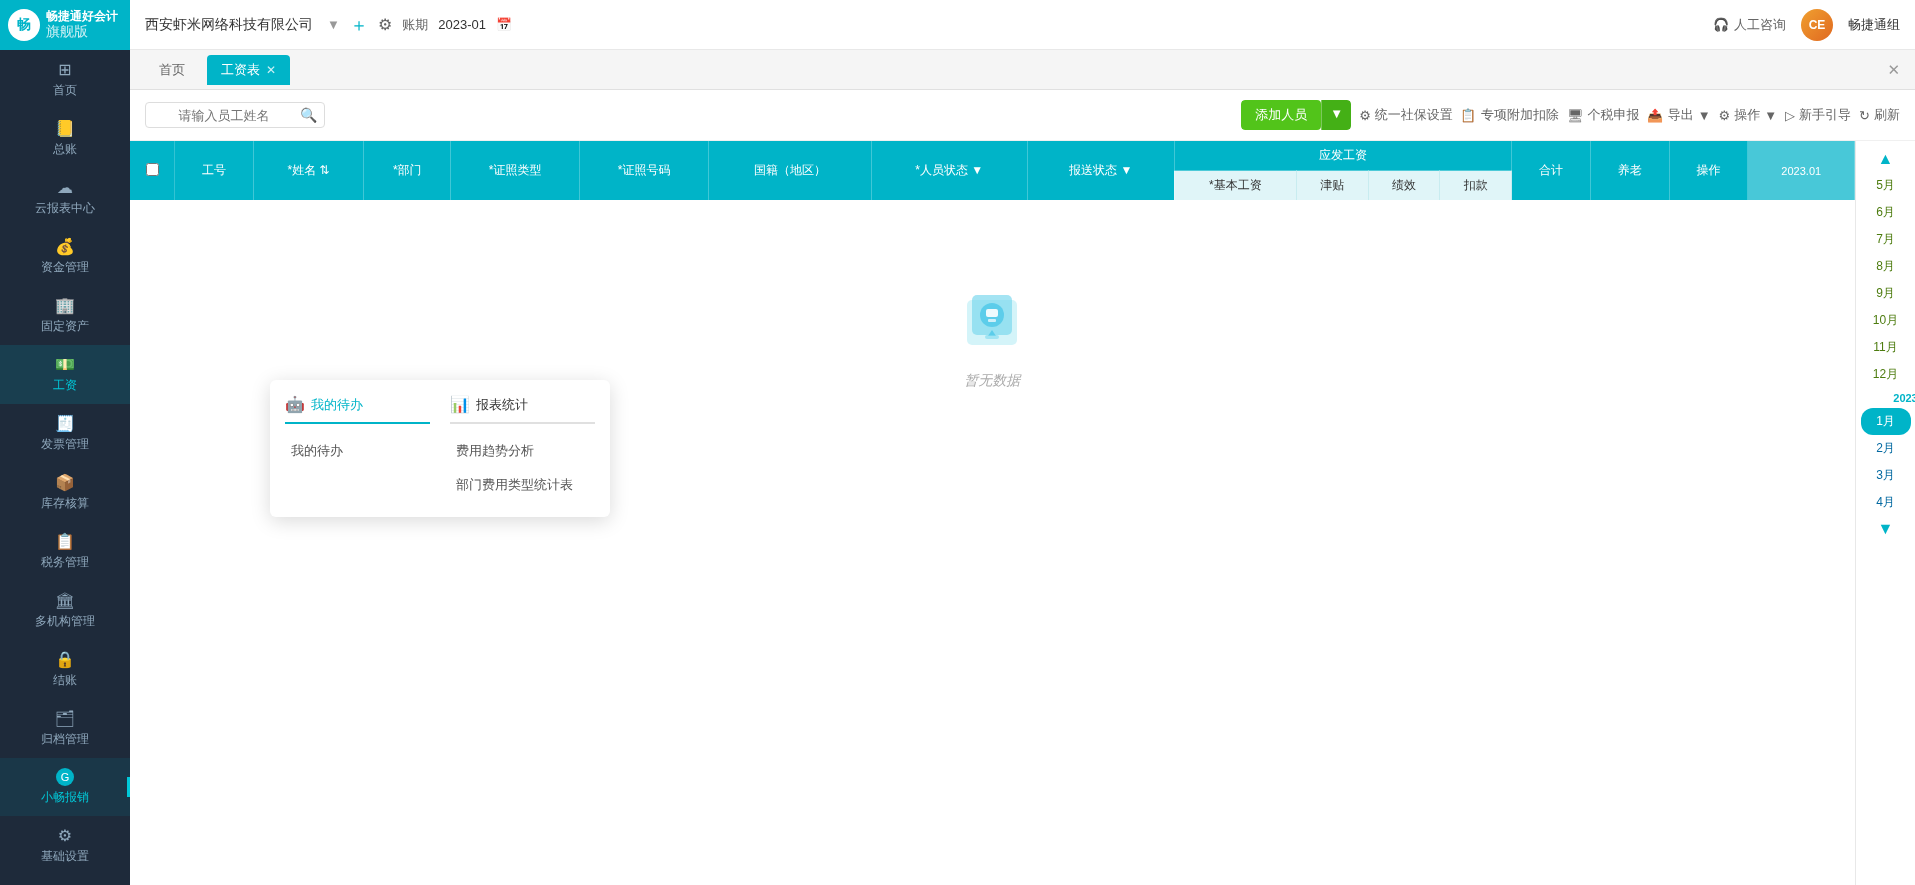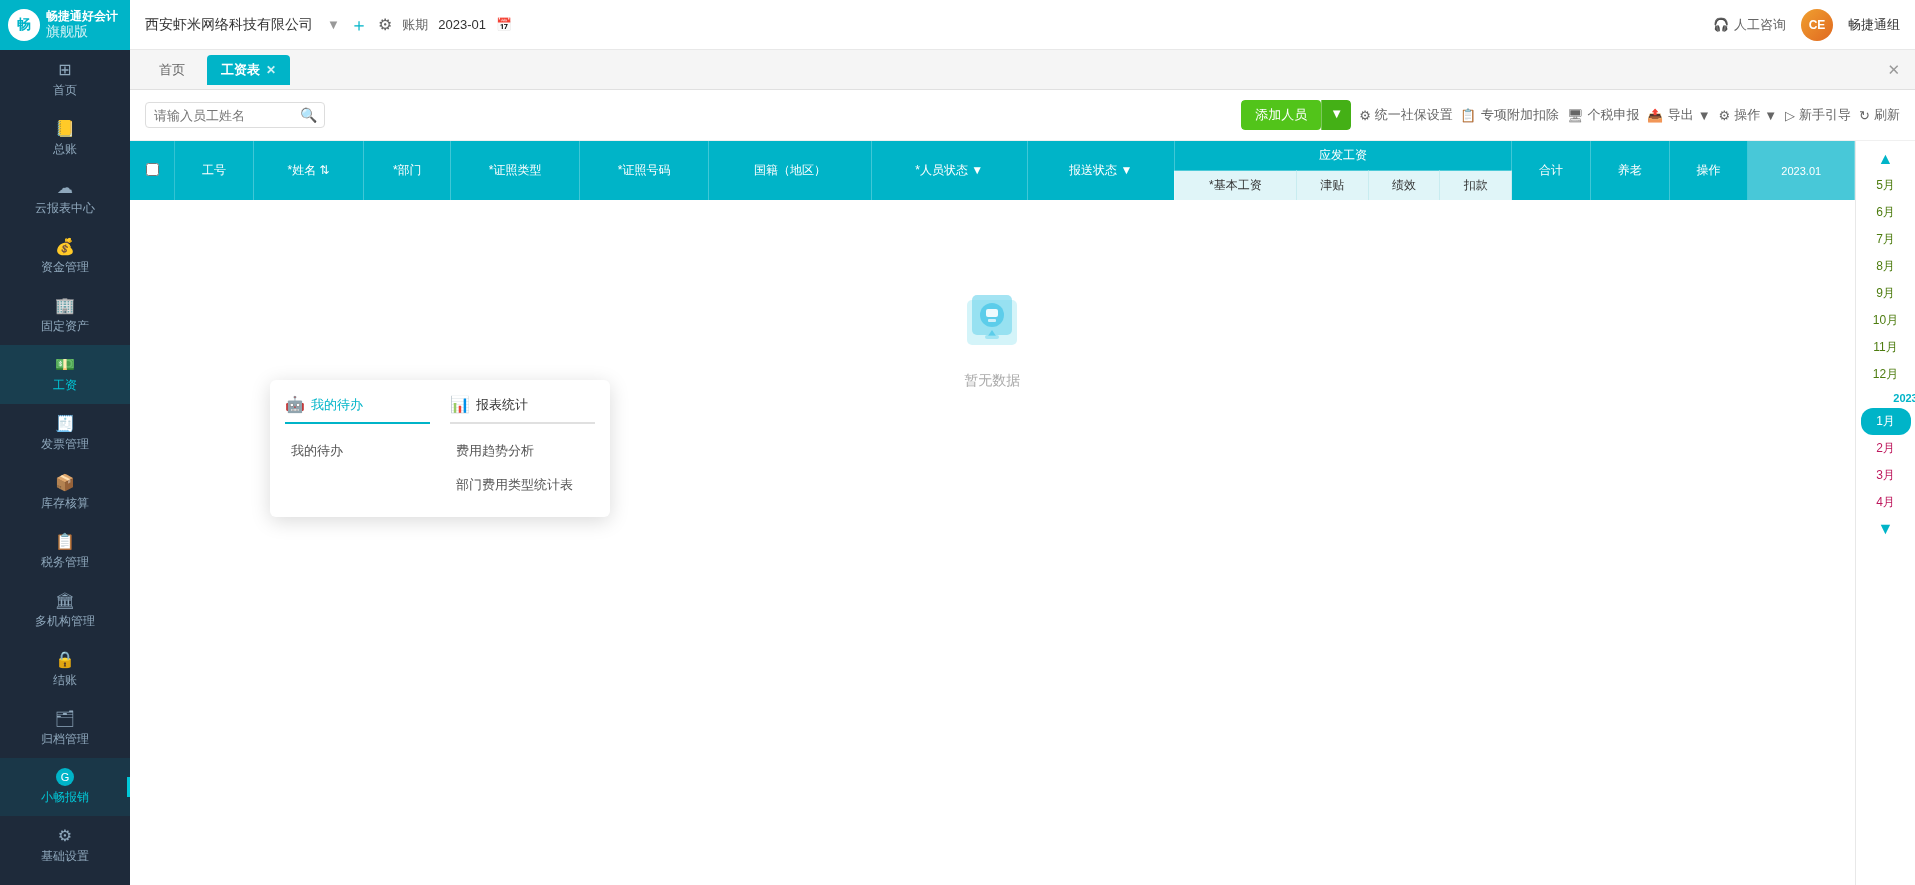--- a/index.html
+++ b/index.html
@@ -116,21 +116,20 @@
       cursor: pointer;
       font-size: 13px;
       color: #666;
       display: flex;
       align-items: center;
       gap: 6px;
     }
     .tab-item.active {
       background: #00b4c8;
       color: white;
-      font-weight: bold;
     }
     .tab-close { font-size: 12px; color: rgba(255,255,255,0.8); cursor: pointer; }
     .tab-close-btn {
       margin-left: auto;
       color: #999;
       cursor: pointer;
       font-size: 16px;
     }
 
     
@@ -160,20 +159,21 @@
       gap: 6px;
       width: 180px;
     }
     .search-box input {
       border: none;
       outline: none;
       font-size: 13px;
       color: #999;
       width: 140px;
       background: transparent;
+      text-align: center;
     }
     .search-icon { color: #999; font-size: 14px; cursor: pointer; }
     .toolbar-right { margin-left: auto; display: flex; align-items: center; gap: 8px; }
     .btn-add-person {
       background: #52c41a;
       color: white;
       border: none;
       border-radius: 4px;
       padding: 6px 14px;
       cursor: pointer;
@@ -222,20 +222,21 @@
       white-space: nowrap;
       font-weight: normal;
     }
     .empty-state {
       display: flex;
       flex-direction: column;
       align-items: center;
       justify-content: center;
       padding: 80px 20px;
       color: #999;
+      font-style: italic;
     }
     .empty-icon {
       width: 80px;
       height: 80px;
       margin-bottom: 12px;
     }
 
     
     .dropdown-popup {
       position: absolute;
@@ -302,21 +303,21 @@
       cursor: pointer;
       border-radius: 3px;
       width: 50px;
       text-align: center;
     }
     .timeline-month.active {
       background: #00b4c8;
       color: white;
       border-radius: 12px;
     }
-    .timeline-month.current-year { color: #be185d; font-weight: 500; }
+    .timeline-month.current-year { color: #0369a1; font-weight: 500; }
 
     .main-wrapper {
       display: flex;
       flex: 1;
       overflow: hidden;
     }
     .th-sub {
       background: #e0f5f8;
       color: #333;
       text-align: center;

